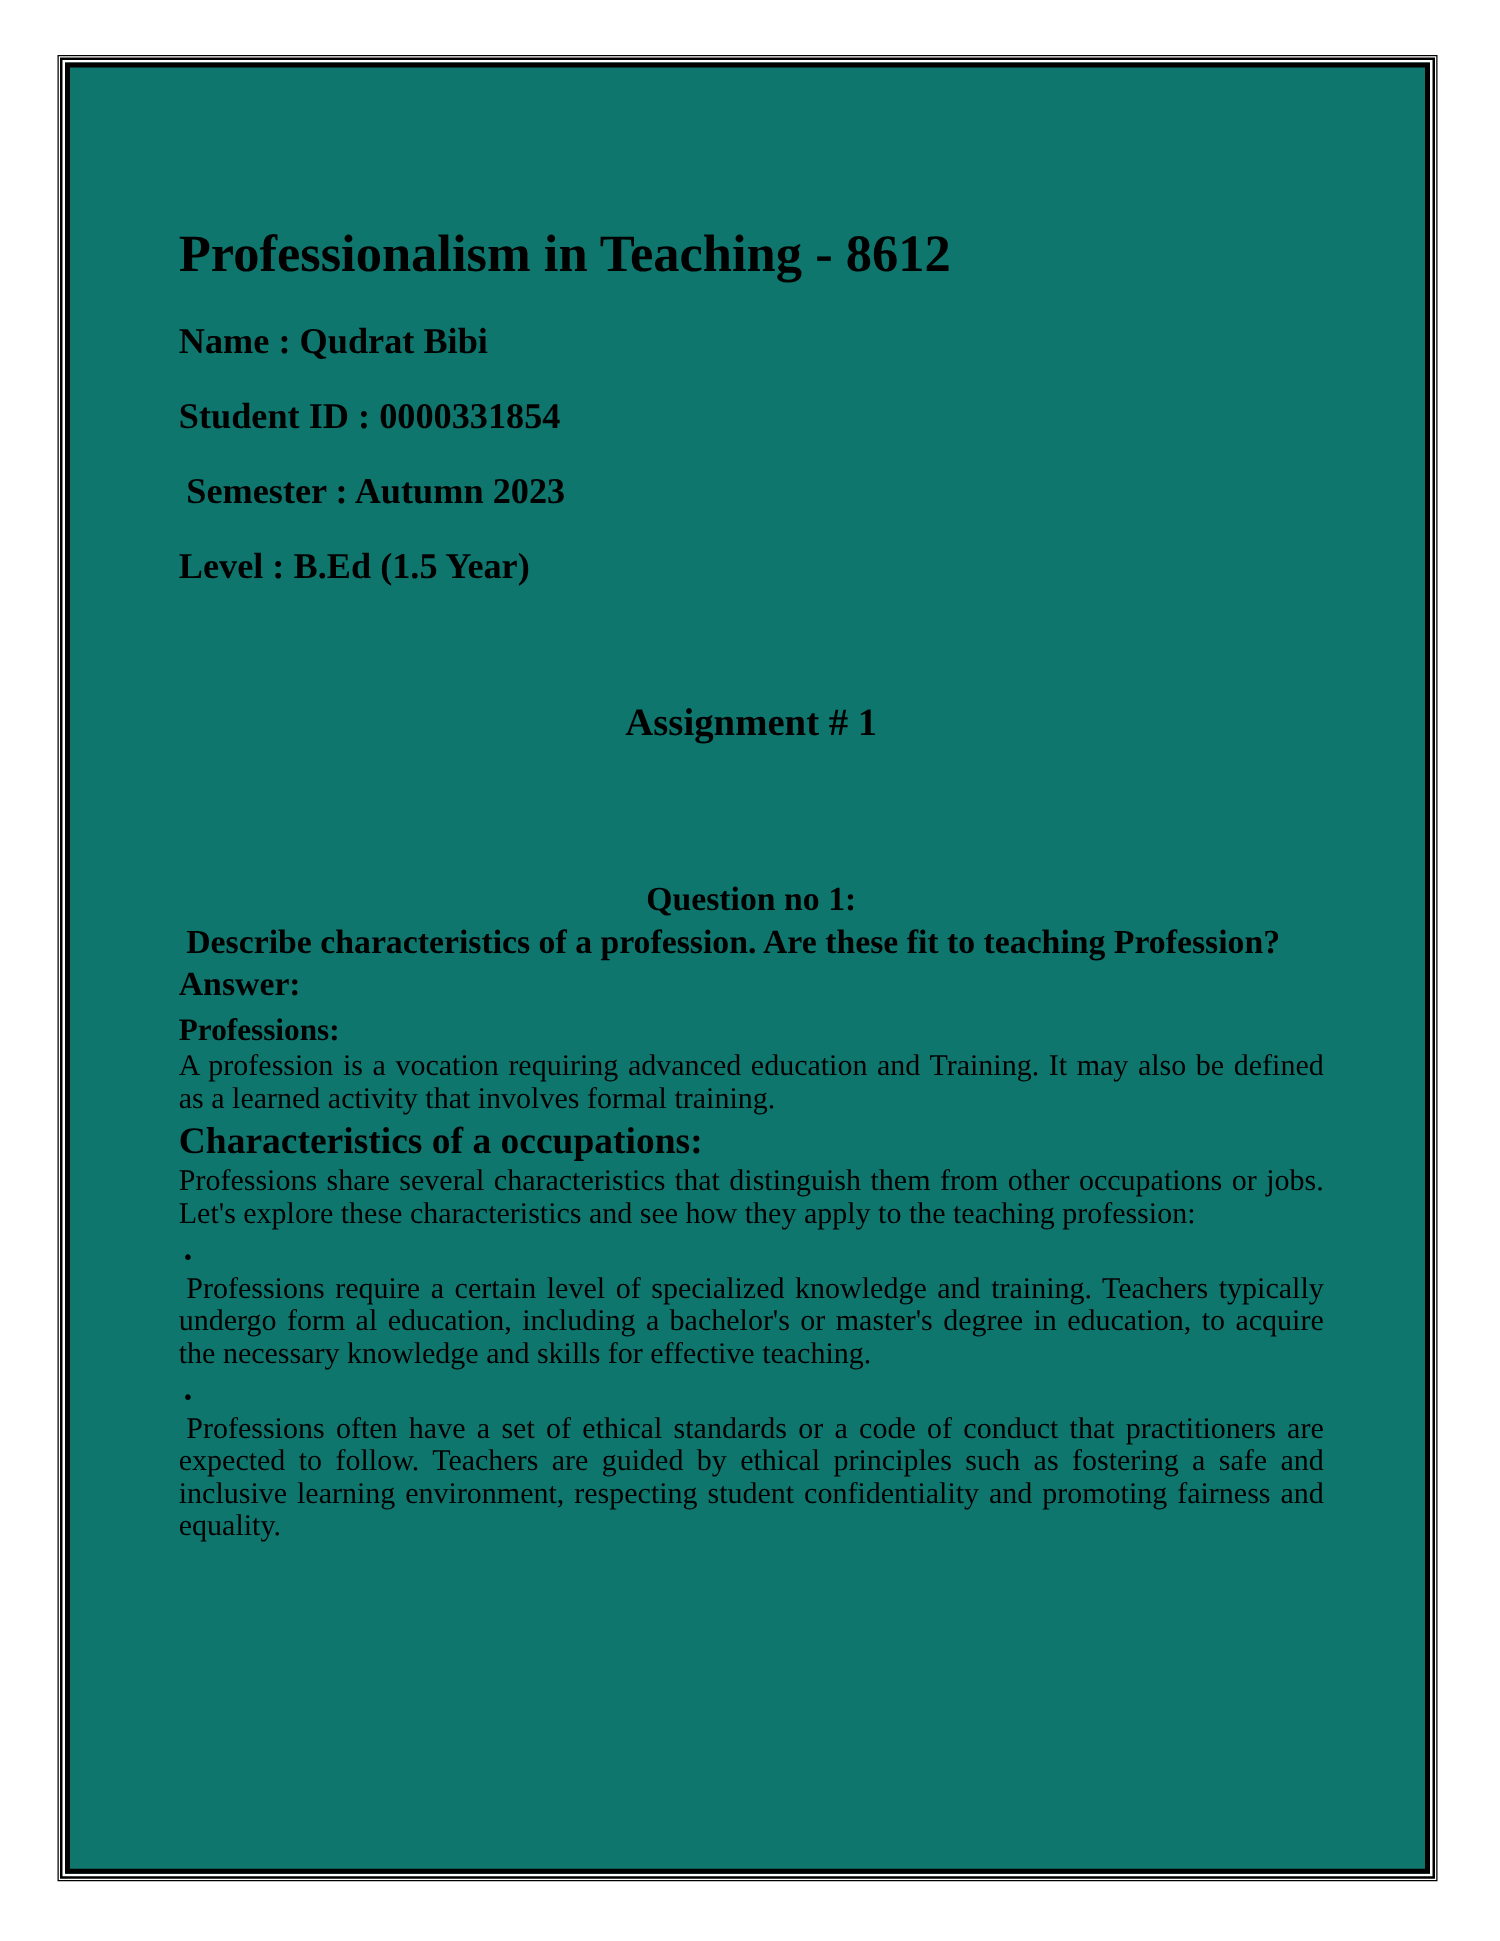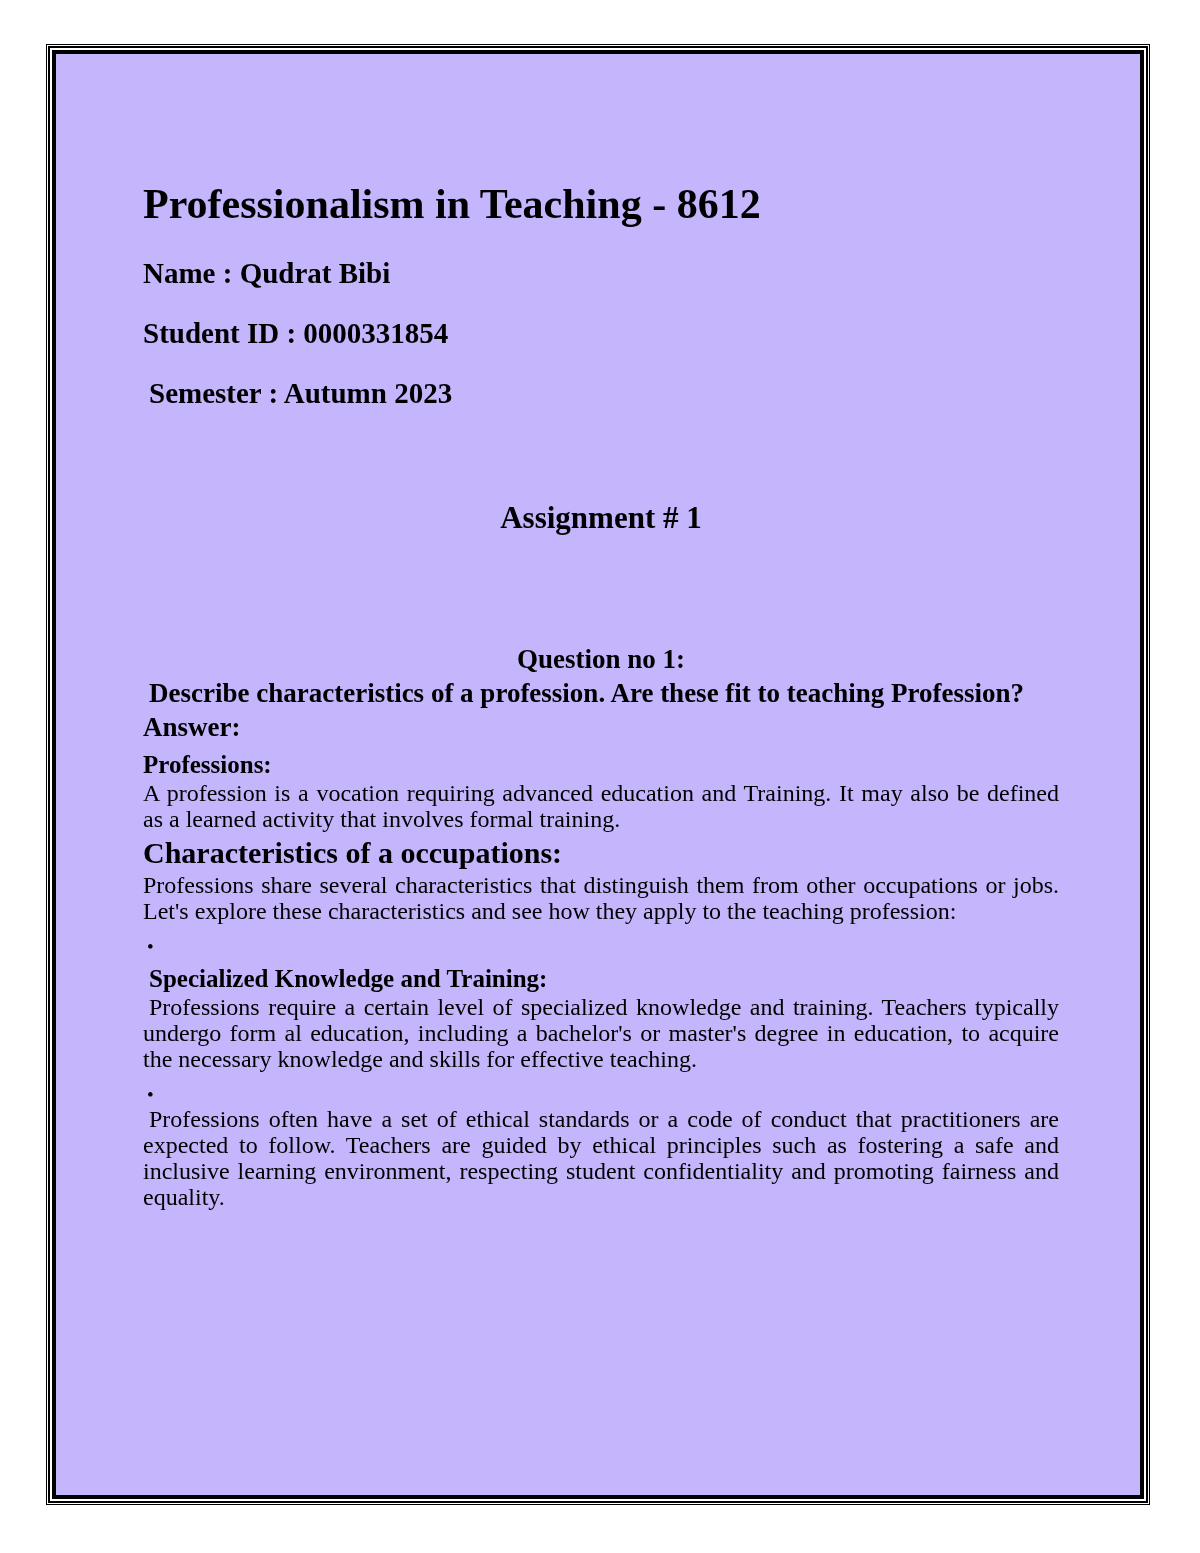--- a/index.html
+++ b/index.html
@@ -22,21 +22,21 @@
     top: 50px;
     width: 1092px;
     height: 1449px;
     border: 4px solid #000;
     
     box-shadow:
       0 0 0 2px #ffffff,
       0 0 0 4px #000000,
       0 0 0 5px #ffffff,
       0 0 0 6px #000000;
-    background: #c4b5fd;
+    background: #0f766e;
   }
   .content {
     padding: 126px 0 0 87px;
     width: 1007px; 
   }
   .text-col { width: 916px; }
 
   h1.doc-title {
     font-size: 42px;
     line-height: 49px;
@@ -101,35 +101,35 @@
 
 <div class="frame">
   <div class="content">
     <div class="text-col">
 
       <h1 class="doc-title">Professionalism in Teaching - 8612</h1>
 
       <p class="meta">Name : Qudrat Bibi</p>
       <p class="meta">Student ID : 0000331854</p>
       <p class="meta" style="text-indent:6px;">Semester : Autumn 2023</p>
+      <p class="meta">Level : B.Ed (1.5 Year)</p>
 
       <h2 class="assignment">Assignment # 1</h2>
 
       <p class="q-label first">Question no 1:</p>
       <p class="q-text">Describe characteristics of a profession. Are these fit to teaching Profession?</p>
       <p class="q-label">Answer:</p>
 
       <p class="h-small">Professions:</p>
       <p class="body-text">A profession is a vocation requiring advanced education and Training. It may also be defined as a learned activity that involves formal training.</p>
 
       <p class="h-large">Characteristics of a occupations:</p>
       <p class="body-text">Professions share several characteristics that distinguish them from other occupations or jobs. Let's explore these characteristics and see how they apply to the teaching profession:</p>
 
       <p class="bullet-line">•</p>
-      <p class="h-small indent">Specialized Knowledge and Training:</p>
       <p class="body-text indent-first">Professions require a certain level of specialized knowledge and training. Teachers typically undergo form al education, including a bachelor's or master's degree in education, to acquire the necessary knowledge and skills for effective teaching.</p>
 
       <p class="bullet-line">•</p>
       <p class="body-text indent-first">Professions often have a set of ethical standards or a code of conduct that practitioners are expected to follow. Teachers are guided by ethical principles such as fostering a safe and inclusive learning environment, respecting student confidentiality and promoting fairness and equality.</p>
 
     </div>
   </div>
 </div>
 
 </body></html>

